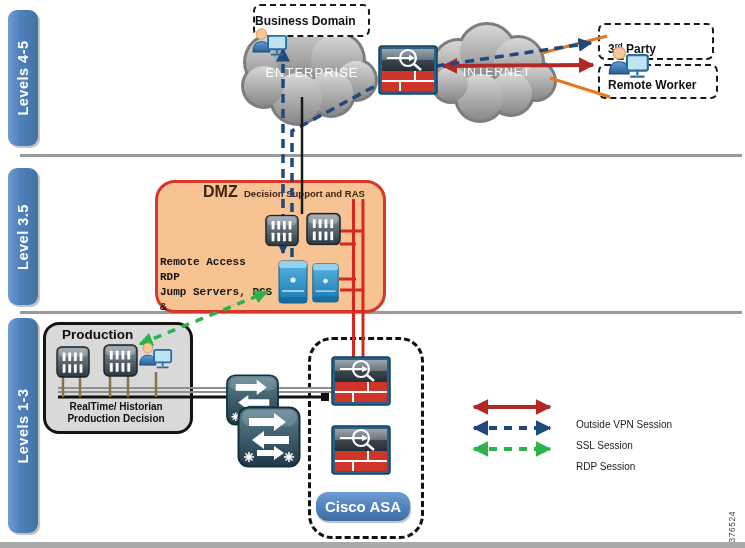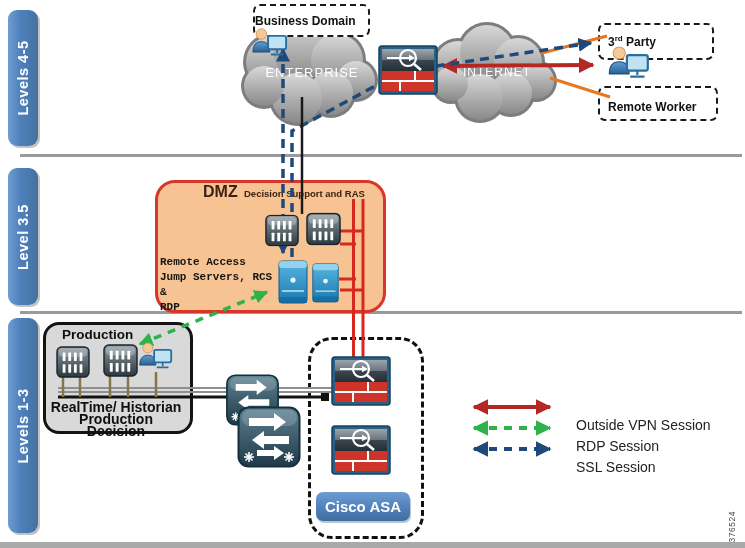--- a/index.html
+++ b/index.html
@@ -18,35 +18,35 @@
            font-weight:bold;font-size:12px;color:#111;}
   .dashbox .lbl{position:absolute;left:8px;}
   
   #dmz-box{position:absolute;left:155px;top:180px;width:225px;height:127px;background:#f7c392;
            border:3px solid #d6372b;border-radius:20px;z-index:1;}
   #production-box{position:absolute;left:43px;top:322px;width:144px;height:106px;background:#d9d9d9;
            border:3px solid #141414;border-radius:16px;z-index:1;}
   #asa-box{position:absolute;left:308px;top:337px;width:110px;height:196px;border:3px dashed #111;
            border-radius:24px;z-index:1;background:transparent;}
   #asa-btn{position:absolute;left:316px;top:492px;width:94px;height:29px;background:linear-gradient(#6f9cd1,#4f81bd 55%,#416d9c);
-           border-radius:7px;box-shadow:1px 2px 0 #b9c6d6;display:flex;align-items:center;justify-content:center;
+           border-radius:12px;box-shadow:1px 2px 0 #b9c6d6;display:flex;align-items:center;justify-content:center;
            color:#fff;font-weight:bold;font-size:15px;z-index:3;}
   .dmz-title{position:absolute;left:203px;top:183px;font-weight:bold;font-size:16px;color:#3c2313;z-index:2;}
   .dmz-sub{position:absolute;left:244px;top:188px;font-weight:bold;font-size:9.5px;color:#3c2313;z-index:2;}
   .dmz-note{position:absolute;left:160px;top:255px;width:125px;font-weight:bold;font-size:11px;line-height:15px;color:#151515;z-index:2;font-family:Liberation Mono, monospace;}
   .prod-title{position:absolute;left:62px;top:327px;font-weight:bold;font-size:13.5px;color:#0f0f0f;z-index:2;}
-  .prod-cap{position:absolute;left:50px;top:401px;width:132px;text-align:center;font-weight:bold;font-size:14px;
+  .prod-cap{position:absolute;left:50px;top:401px;width:132px;text-align:center;font-weight:bold;font-size:10px;
             line-height:12px;color:#0f0f0f;z-index:2;}
   
   .icon{position:absolute;z-index:3;}
   
   #legend{position:absolute;left:464px;top:396px;z-index:3;}
   .leg-row{display:flex;align-items:center;height:21px;}
   .leg-row svg{width:96px;height:16px;}
-  .leg-row .leg-label{margin-left:16px;font-size:14px;color:#222;margin-top:36px;}
+  .leg-row .leg-label{margin-left:16px;font-size:10px;color:#222;margin-top:36px;}
   
   #fignum{position:absolute;right:8px;bottom:6px;writing-mode:vertical-rl;transform:rotate(180deg);
           font-size:8.5px;color:#4a4a4a;z-index:3;letter-spacing:.5px;}
   .svglayer{position:absolute;left:0;top:0;z-index:2;pointer-events:none;}
   .bglayer{position:absolute;left:0;top:0;z-index:0;}
   #defs-holder{position:absolute;width:0;height:0;overflow:hidden;}
 </style>
 </head>
 <body>
 
@@ -200,33 +200,33 @@
     </div>
 
   <div class="divider" style="top:154px;"></div>
   <div class="divider" style="top:311px;"></div>
   <div class="bottombar"></div>
 
   <div class="dashbox" style="left:253px;top:4px;width:113px;height:29px;display:flex;align-items:center;justify-content:flex-start;">
     <span>Business Domain</span>
   </div>
   <div class="dashbox" style="left:598px;top:23px;width:112px;height:33px;">
-    <span class="lbl" style="top:9px;"><span>3</span><sup style="font-size:8px;">rd</sup><span> Party</span></span>
-  </div>
-  <div class="dashbox" style="left:598px;top:86px;width:116px;height:31px;">
+    <span class="lbl" style="top:16px;"><span>3</span><sup style="font-size:8px;">rd</sup><span> Party</span></span>
+  </div>
+  <div class="dashbox" style="left:598px;top:64px;width:116px;height:31px;">
     <span class="lbl" style="bottom:5px;">Remote Worker</span>
   </div>
 
   <div id="dmz-box"></div>
   <div class="dmz-title">DMZ</div>
   <div class="dmz-sub">Decision Support and RAS</div>
   <div class="dmz-note">
     <div>Remote Access</div>
+    <div>RDP</div>
     <div>Jump Servers, RCS &amp;</div>
-    <div>RDP</div>
   </div>
 
   <div id="production-box"></div>
   <div class="prod-title">Production</div>
   <div class="prod-cap">
     <div>RealTime/ Historian</div>
     <div>Production Decision</div>
   </div>
 
   <div id="asa-box"></div>
@@ -361,26 +361,26 @@
 
   <div id="legend">
     <div class="leg-row">
       <svg viewBox="0 0 96 16">
         <line x1="10" y1="8" x2="86" y2="8" stroke-width="4" marker-start="url(#ah-red)" marker-end="url(#ah-red)" stroke="#b32724"></line>
         </svg>
       <span class="leg-label">Outside VPN Session</span>
     </div>
     <div class="leg-row">
       <svg viewBox="0 0 96 16">
+        <line x1="10" y1="8" x2="86" y2="8" stroke-width="4" stroke-dasharray="8 7" marker-start="url(#ah-blue)" marker-end="url(#ah-blue)" stroke="#1f497d"></line>
+        </svg>
+      <span class="leg-label">SSL Session</span>
+    </div>
+    <div class="leg-row">
+      <svg viewBox="0 0 96 16">
         <line x1="10" y1="8" x2="86" y2="8" stroke-width="4" stroke-dasharray="8 7" marker-start="url(#ah-green)" marker-end="url(#ah-green)" stroke="#2db34a"></line>
         </svg>
       <span class="leg-label">RDP Session</span>
     </div>
-    <div class="leg-row">
-      <svg viewBox="0 0 96 16">
-        <line x1="10" y1="8" x2="86" y2="8" stroke-width="4" stroke-dasharray="8 7" marker-start="url(#ah-blue)" marker-end="url(#ah-blue)" stroke="#1f497d"></line>
-        </svg>
-      <span class="leg-label">SSL Session</span>
-    </div>
   </div>
 
   <div id="fignum">376524</div>
 </div>
 
 </body></html>

